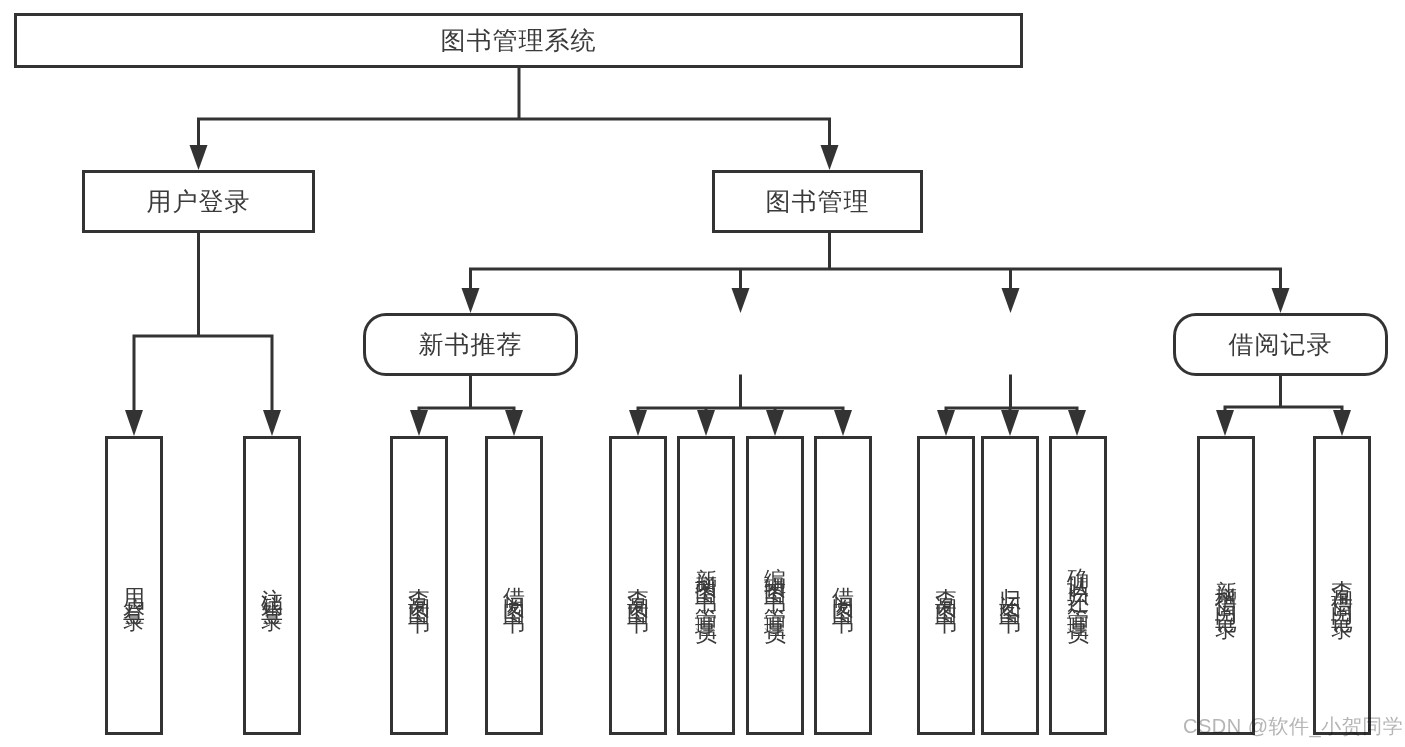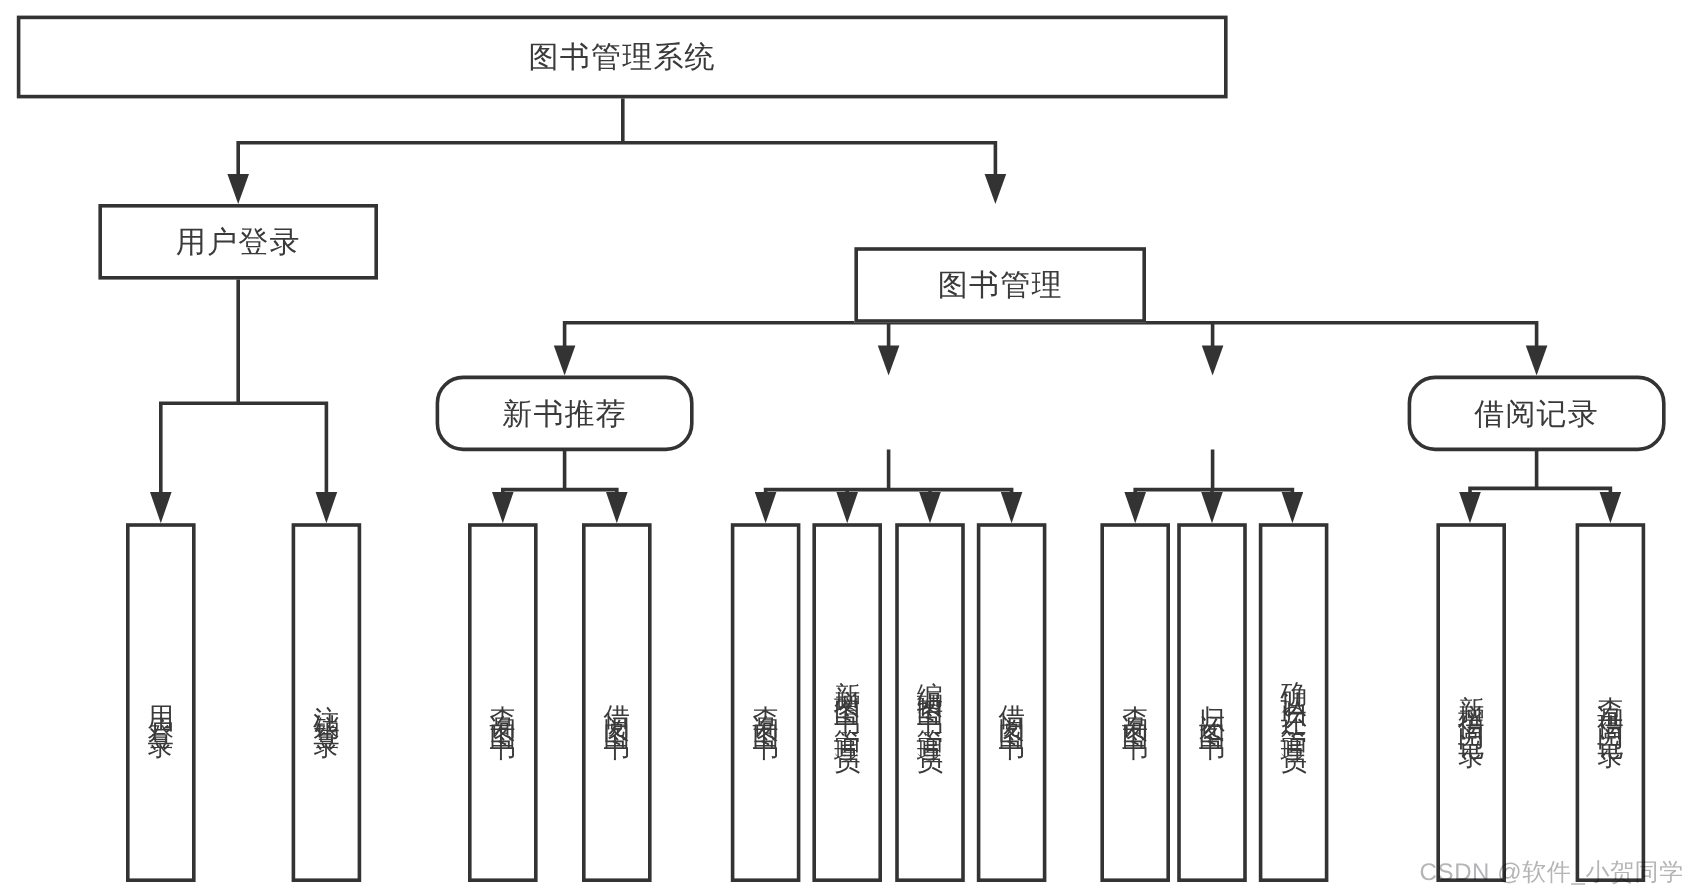--- a/index.html
+++ b/index.html
@@ -96,28 +96,28 @@
       <polygon points="1068,410 1086,410 1077,436"></polygon>
     </g>
 
     <g>
       <path d="M1280.5 376 V407 M1225 407 H1342 M1225 407 V412 M1342 407 V412"></path>
       <polygon points="1216,410 1234,410 1225,436"></polygon>
       <polygon points="1333,410 1351,410 1342,436"></polygon>
     </g>
   </svg>
 
-  <div class="box root" style="left:14px;top:13px;width:1009px;height:69px;">
+  <div class="box root" style="left:14px;top:13px;width:1009px;height:55px;">
     <span class="hlabel">图书管理系统</span>
   </div>
 
   <div class="box" style="left:82px;top:170px;width:233px;height:63px;">
     <span class="hlabel">用户登录</span>
   </div>
-  <div class="box" style="left:712px;top:170px;width:243px;height:63px;margin-top:36px;">
+  <div class="box" style="left:712px;top:170px;width:211px;height:63px;">
     <span class="hlabel">图书管理</span>
   </div>
 
   <div class="box l3" style="left:363px;">
     <span class="hlabel">新书推荐</span>
   </div>
   <div class="box l3" style="left:1173px;">
     <span class="hlabel">借阅记录</span>
   </div>
 

